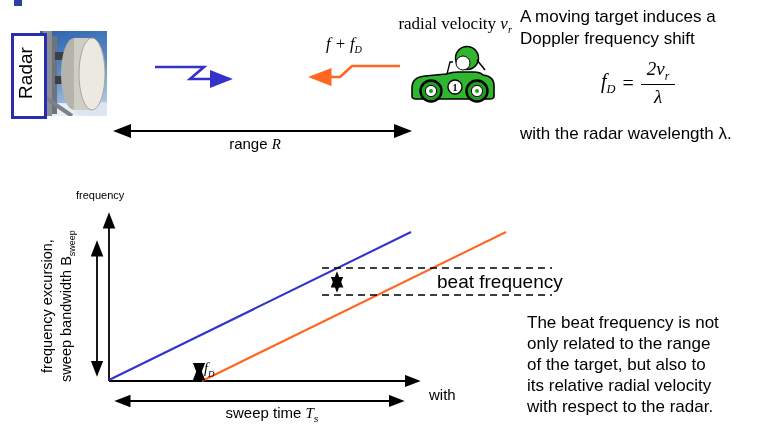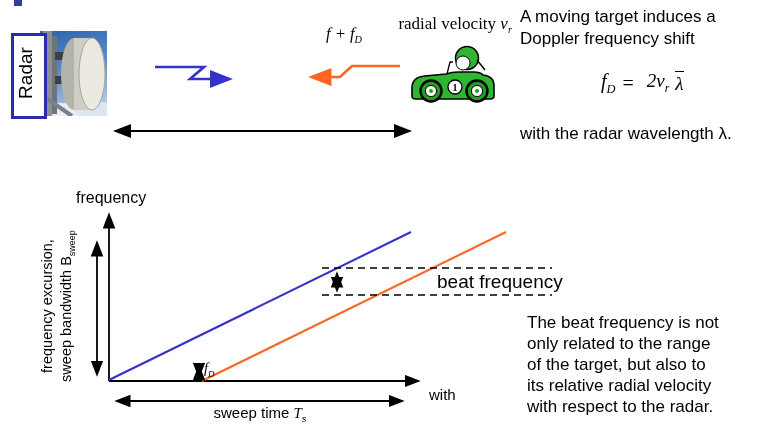--- a/index.html
+++ b/index.html
@@ -12,38 +12,38 @@
   .serif{font-family:"Liberation Serif",serif;}
 
   .corner-square{left:14px;top:0;width:8px;height:6px;background:#2e3f9e;}
 
   .radar-box{left:11px;top:33px;width:30px;height:80px;border:3px solid #2b2bb0;background:#fff;}
   .radar-box .rot{position:absolute;width:74px;height:24px;left:-25px;top:25px;
                   transform:rotate(-90deg);text-align:center;font-size:19px;line-height:24px;}
 
   .radial-velocity{left:380px;top:14px;width:132px;text-align:right;
                    font-family:"Liberation Serif",serif;font-size:17px;}
-  .f-plus-fd{left:326px;top:24px;font-family:"Liberation Serif",serif;font-size:16.5px;font-style:italic;}
+  .f-plus-fd{left:326px;top:34px;font-family:"Liberation Serif",serif;font-size:16.5px;font-style:italic;}
   .range-label{left:205px;top:135px;width:100px;text-align:center;font-size:15px;}
 
   .rt-text{left:520px;top:6px;width:248px;font-size:17px;line-height:21.5px;}
   .rt-formula{left:601px;top:57px;height:52px;display:flex;align-items:center;gap:7px;
               font-family:"Liberation Serif",serif;font-style:italic;font-size:20px;}
   .rt-formula .eq{font-style:normal;}
-  .frac{display:inline-flex;align-items:center;font-size:19px;}
+  .frac{display:inline-flex;flex-direction:column;align-items:center;font-size:19px;}
   .frac .num{display:block;padding:0 6px 1px;}
   .frac .den{display:block;border-top:1.5px solid #000;width:100%;text-align:center;padding-top:1px;}
   .rt-line3{left:520px;top:124px;width:248px;font-size:17px;}
 
-  .freq-label{left:76px;top:189px;font-size:16px;}
+  .freq-label{left:76px;top:189px;font-size:11px;}
   .time-label{left:429px;top:386px;font-size:15px;}
   .beat-label{left:437px;top:271px;font-size:19px;}
   .fd-chart-label{left:204px;top:360px;font-family:"Liberation Serif",serif;
                   font-style:italic;font-size:14.5px;}
-  .sweep-label{left:140px;top:404px;width:240px;text-align:center;font-size:15px;}
+  .sweep-label{left:152px;top:404px;width:240px;text-align:center;font-size:15px;}
 
   .ylabel{left:34px;top:226px;width:48px;height:160px;}
   .ylabel .rot{position:absolute;width:160px;height:40px;left:-56px;top:60px;
                transform:rotate(-90deg);text-align:center;font-size:14.5px;line-height:19px;}
   .ylabel sub{font-size:9px;}
 
   .rb-text{left:527px;top:312px;width:240px;font-size:17px;line-height:21px;}
 </style>
 </head>
 <body>
@@ -128,20 +128,21 @@
   <div class="abs corner-square"></div>
 
   <div class="abs radar-box">
     <span class="rot">Radar</span>
   </div>
 
   <div class="abs radial-velocity"><span>radial velocity </span><i>v</i><sub class="it">r</sub></div>
 
   <div class="abs f-plus-fd"><span>f + f</span><sub>D</sub></div>
 
+  <div class="abs range-label"><span>range </span><i class="serif">R</i></div>
 
   <div class="abs rt-text">
     <div>A moving target induces a</div>
     <div>Doppler frequency shift</div>
   </div>
 
   <div class="abs rt-formula">
     <span><span>f</span><sub>D</sub></span>
     <span class="eq">=</span>
     <span class="frac">

